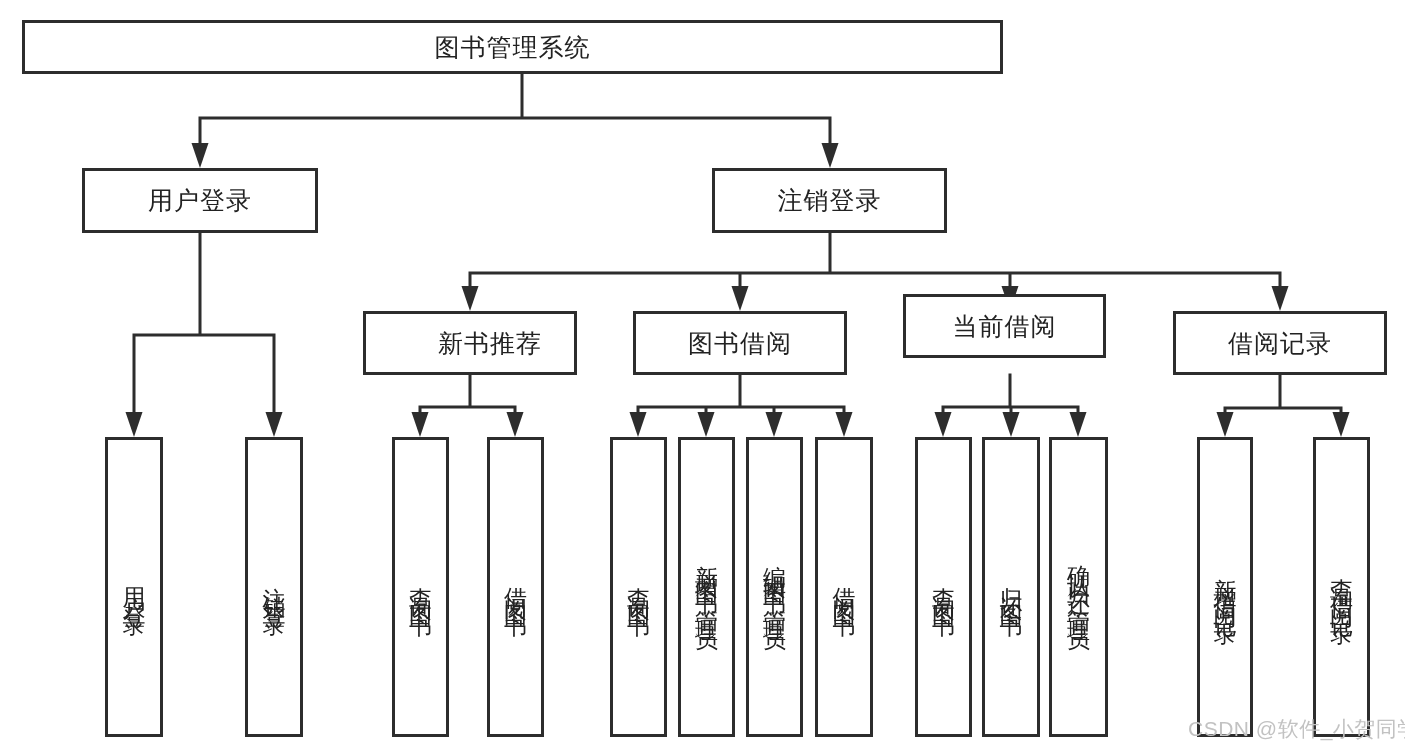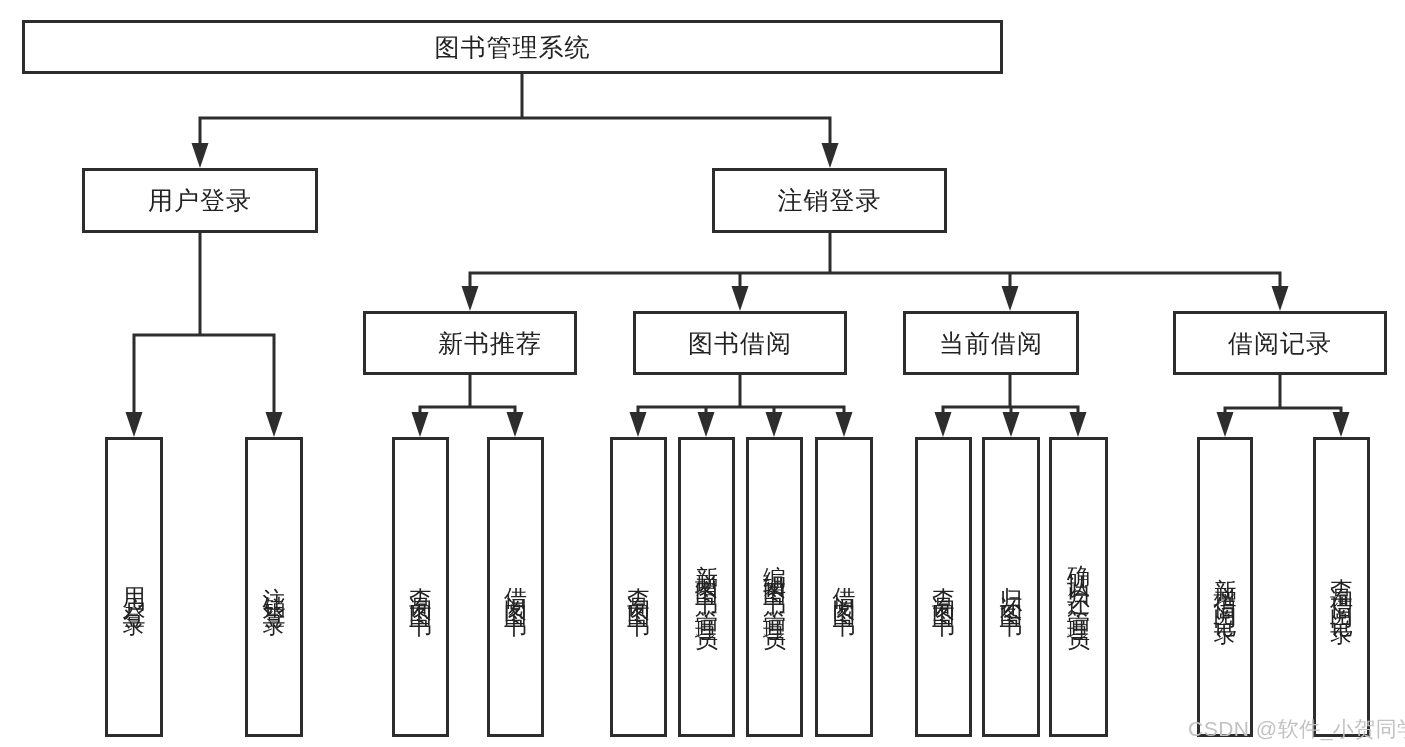--- a/index.html
+++ b/index.html
@@ -91,21 +91,21 @@
     <polygon points="1332.5,412 1349.5,412 1341,437"></polygon>
   </svg>
 
   <div class="hnode" style="left:22px;top:14px;width:981px;height:54px;margin-top:6px;">图书管理系统</div>
 
   <div class="hnode" style="left:82px;top:168px;width:236px;height:65px;">用户登录</div>
   <div class="hnode" style="left:712px;top:168px;width:235px;height:65px;">注销登录</div>
 
   <div class="hnode" style="left:363px;top:311px;width:214px;height:64px;padding-left:40px;">新书推荐</div>
   <div class="hnode" style="left:633px;top:311px;width:214px;height:64px;">图书借阅</div>
-  <div class="hnode" style="left:903px;top:311px;width:176px;height:64px;">当前借阅</div>
+  <div class="hnode" style="left:903px;top:294px;width:203px;height:64px;">当前借阅</div>
   <div class="hnode" style="left:1173px;top:311px;width:214px;height:64px;">借阅记录</div>
 
   <div class="vnode" style="left:105px;width:58px;">
     <span>用户登录</span>
   </div>
   <div class="vnode" style="left:245px;width:58px;">
     <span>注销登录</span>
   </div>
 
   <div class="vnode" style="left:392px;width:57px;">

